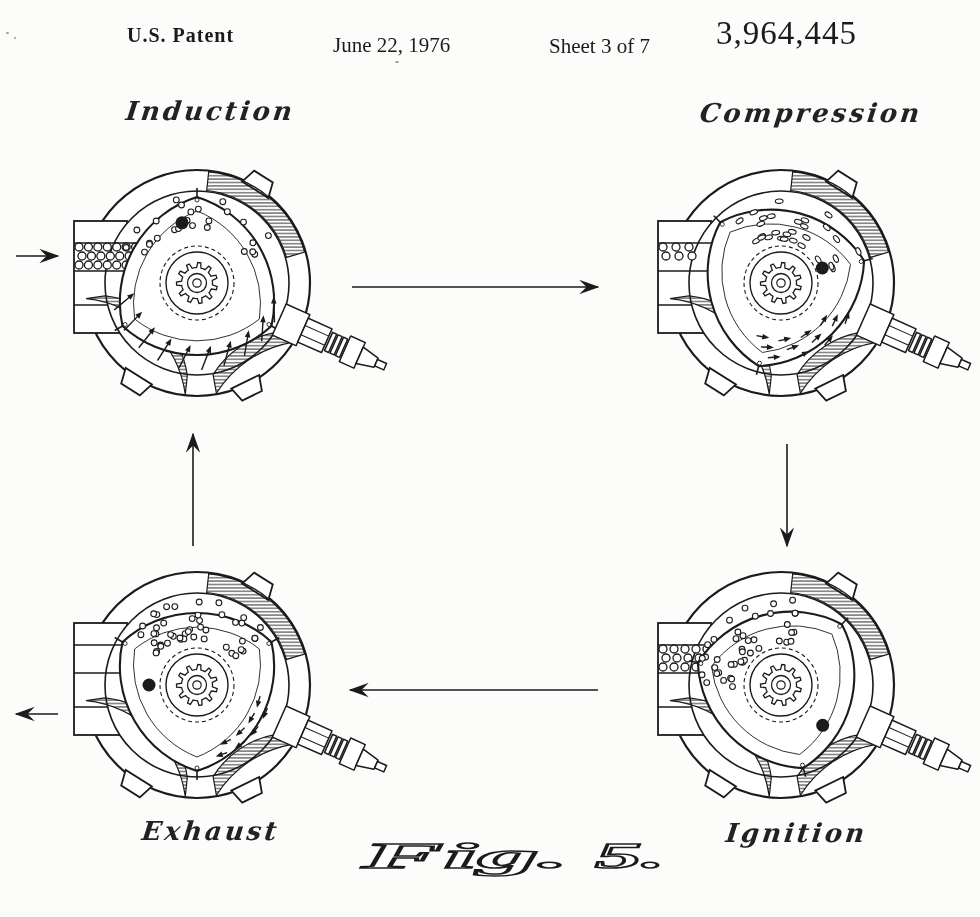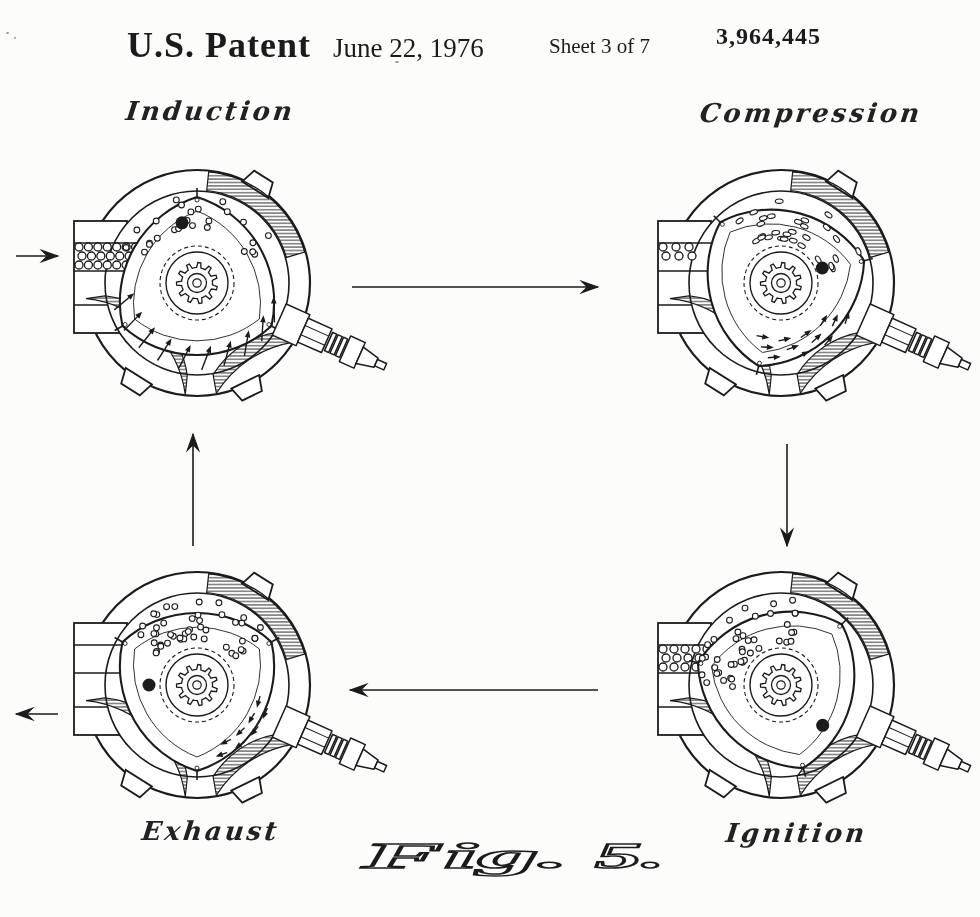--- a/index.html
+++ b/index.html
@@ -3,24 +3,24 @@
 <meta charset="utf-8">
 <style>
   html,body{margin:0;padding:0}
   body{
     width:980px;height:917px;position:relative;overflow:hidden;
     background:#fcfcfb;color:#1b1b1b;
     font-family:"Liberation Serif", serif;
   }
   .abs{position:absolute}
   
-  .hdr-title{left:127px;top:24px;font-size:36px;font-weight:bold;letter-spacing:1px}
-  .hdr-date{left:333px;top:33px;font-size:27px}
+  .hdr-title{left:127px;top:24px;font-size:20px;font-weight:bold;letter-spacing:1px}
+  .hdr-date{left:333px;top:33px;font-size:21px}
   .hdr-sheet{left:549px;top:34px;font-size:21px}
-  .hdr-num{left:716px;top:23px;font-size:24px;font-weight:bold;letter-spacing:1px}
+  .hdr-num{left:716px;top:15px;font-size:33px;font-weight:normal;letter-spacing:1px}
   
   .script{
     font-family:"DejaVu Serif", serif;font-style:italic;font-weight:600;
     font-size:26px;letter-spacing:3px;transform:skewX(-7deg);color:#222;
   }
   .lbl-induction{left:126px;top:96px}
   .lbl-compression{left:700px;top:98px}
   .lbl-exhaust{left:142px;top:816px}
   .lbl-ignition{left:726px;top:818px}
   .engine{position:absolute;width:400px;height:272px}

